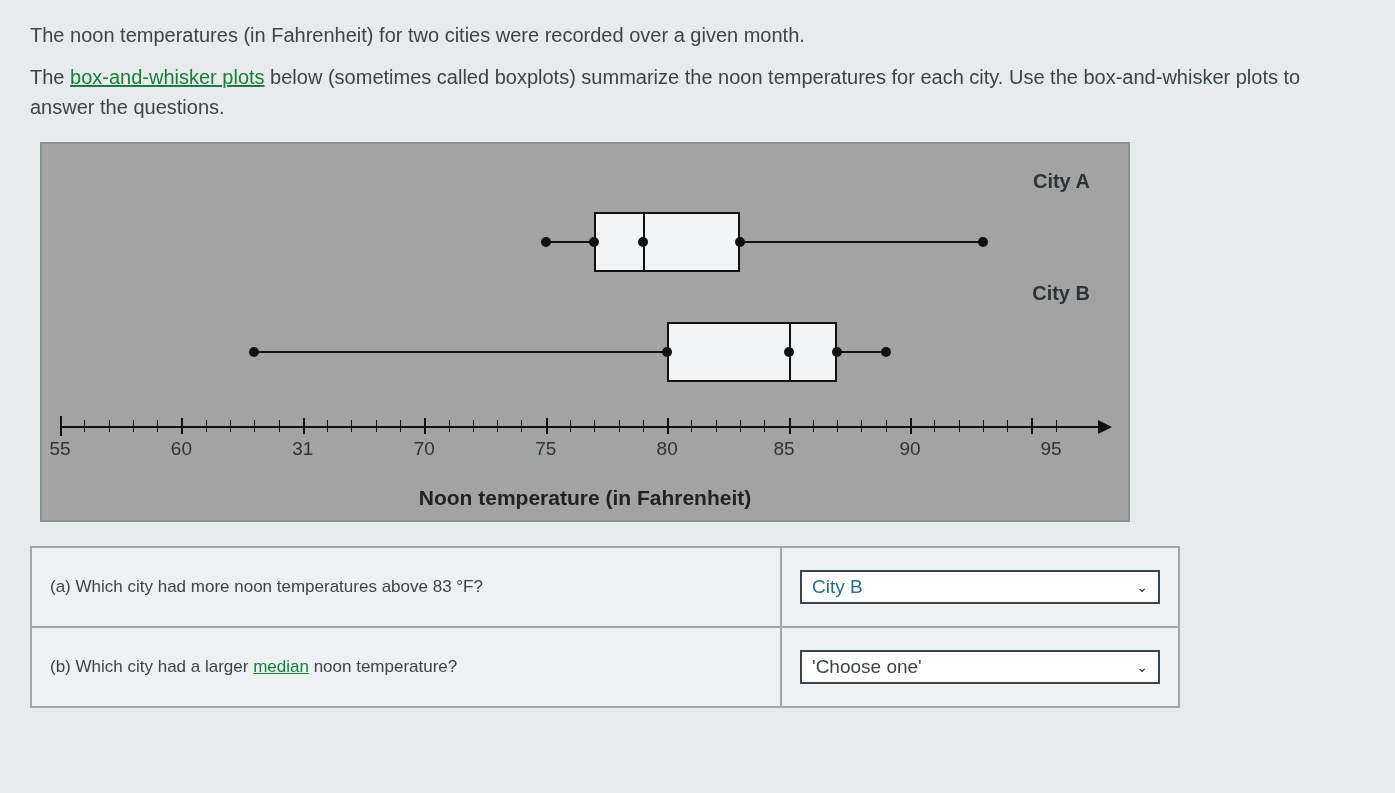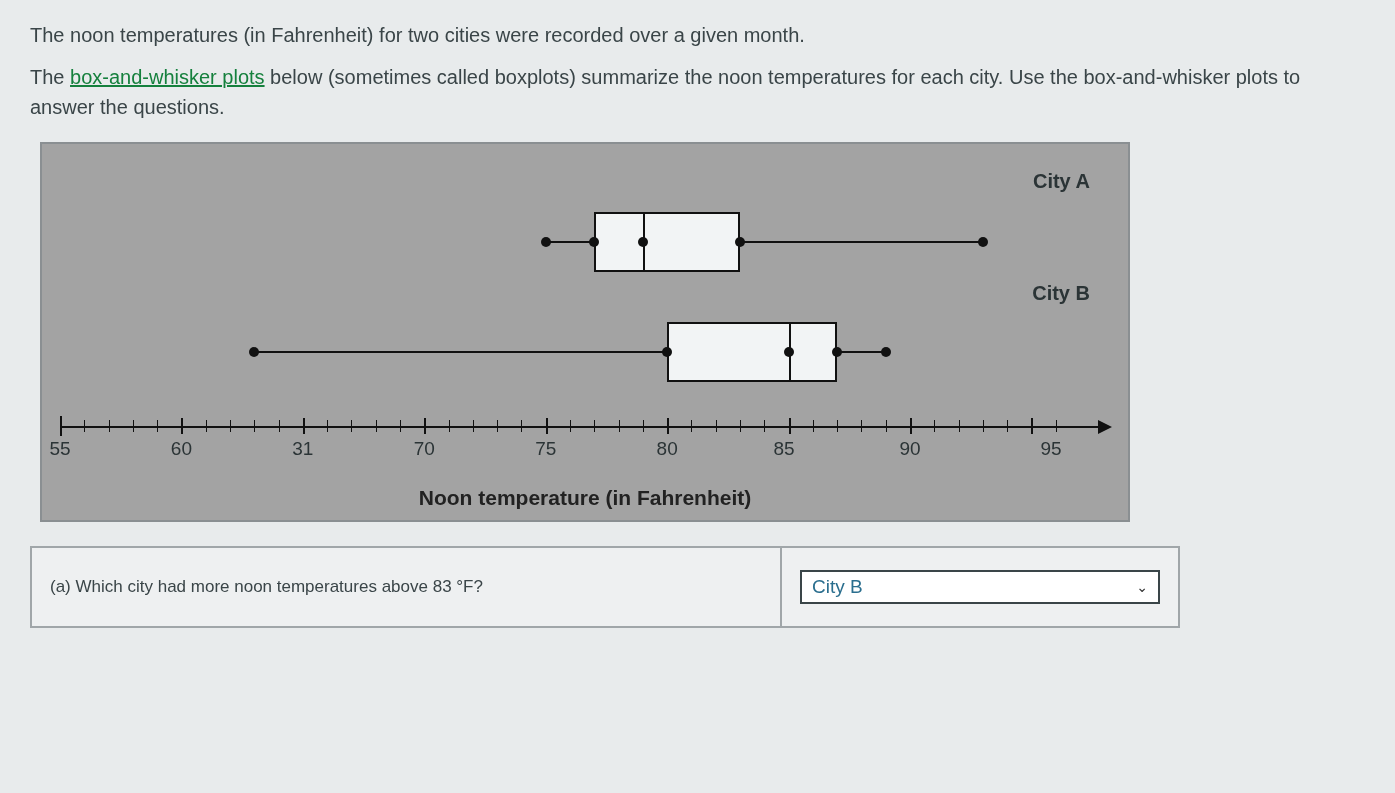--- a/index.html
+++ b/index.html
@@ -176,14 +176,27 @@
     <td style="width:760px">
       <span class="qtext">(a) Which city had more noon temperatures above 83 °F?</span>
     </td>
     <td>
       <div class="select-box">
         <span>City B</span>
         <span class="chev">⌄</span>
       </div>
     </td>
   </tr>
+  <tr>
+    <td>
+      <span class="qtext">
+        <span>(b) Which city had a larger </span><span class="link">median</span><span> noon temperature?</span>
+      </span>
+    </td>
+    <td>
+      <div class="select-box plain">
+        <span>'Choose one'</span>
+        <span class="chev">⌄</span>
+      </div>
+    </td>
+  </tr>
 </tbody>
   </table>
 
 </body></html>

